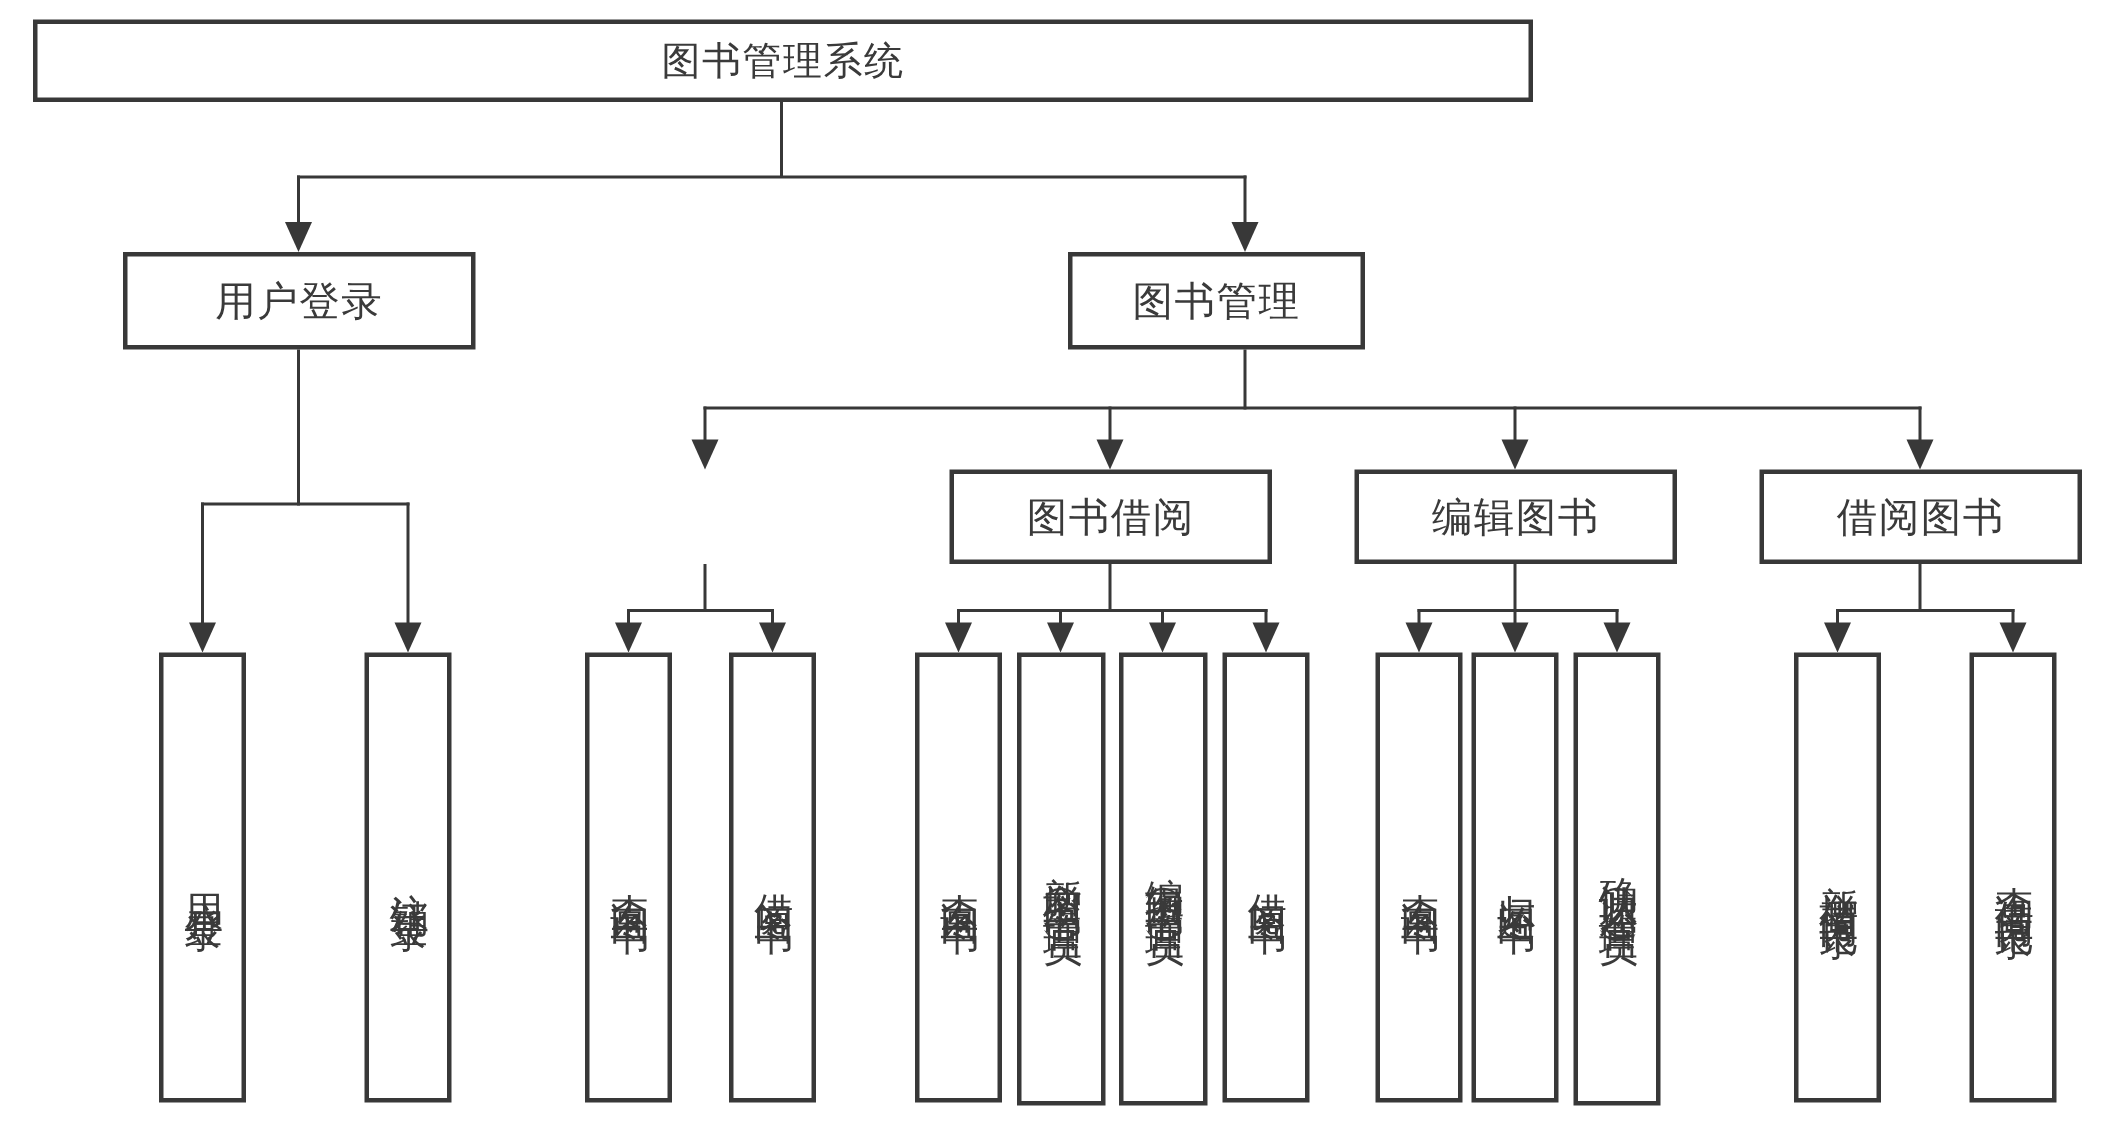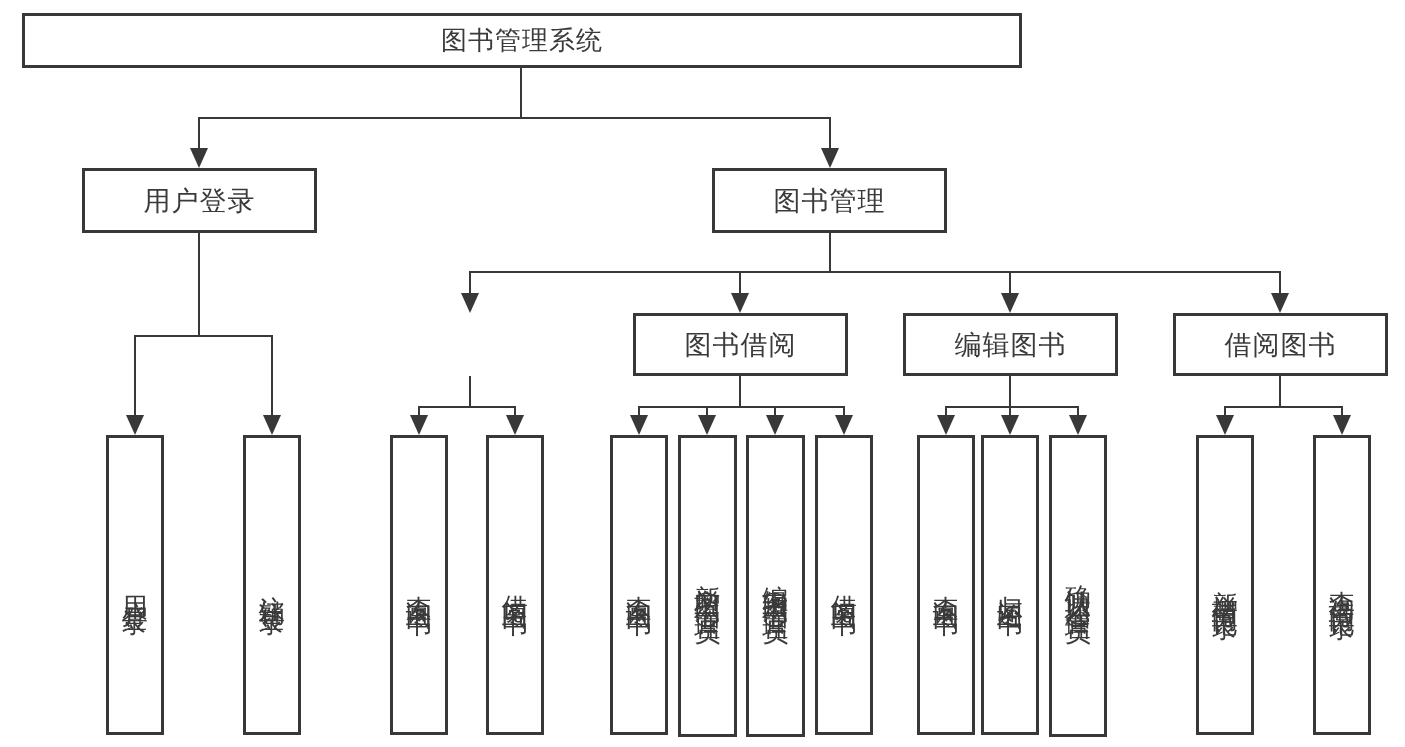--- a/index.html
+++ b/index.html
@@ -14,20 +14,21 @@
   .node {
     position: absolute;
     box-sizing: border-box;
     background: #ffffff;
     border: 3px solid #383838;
     color: #3a3a3a;
     display: flex;
     align-items: center;
     justify-content: center;
     text-align: left;
+    font-family: Liberation Serif, serif;
   }
   .hnode { font-size: 27px; letter-spacing: 1px; }
   .root-node { font-size: 26px; }
   .leaf {
     writing-mode: vertical-rl;
     text-orientation: mixed;
     font-size: 26px;
     letter-spacing: 5px;
     line-height: 1.1;
   }
@@ -58,21 +59,21 @@
   <div class="node hnode root-node" style="left:22px; top:13px; width:1000px; height:55px">图书管理系统</div>
 
   <div class="vl" style="left:520px; top:68px;  height:50px"></div>
   <div class="hl" style="left:198px; top:117px; width:633px"></div>
   <div class="vl" style="left:198px; top:117px; height:33px"></div>
   <div class="ar" style="left:190px; top:148px"></div>
   <div class="vl" style="left:829px; top:117px; height:33px"></div>
   <div class="ar" style="left:821px; top:148px"></div>
 
   <div class="node hnode" style="left:82px; top:168px; width:235px; height:65px">用户登录</div>
-  <div class="node hnode" style="left:712px; top:168px; width:235px; height:65px">图书管理</div>
+  <div class="node hnode" style="left:712px; top:168px; width:198px; height:65px">图书管理</div>
 
   <div class="vl" style="left:198px; top:233px; height:104px"></div>
   <div class="hl" style="left:134px; top:335px; width:139px"></div>
   <div class="vl" style="left:134px; top:335px; height:82px"></div>
   <div class="ar" style="left:126px; top:415px"></div>
   <div class="vl" style="left:271px; top:335px; height:82px"></div>
   <div class="ar" style="left:263px; top:415px"></div>
 
   <div class="vl" style="left:829px; top:233px; height:40px"></div>
   <div class="hl" style="left:469px; top:271px; width:812px"></div>

